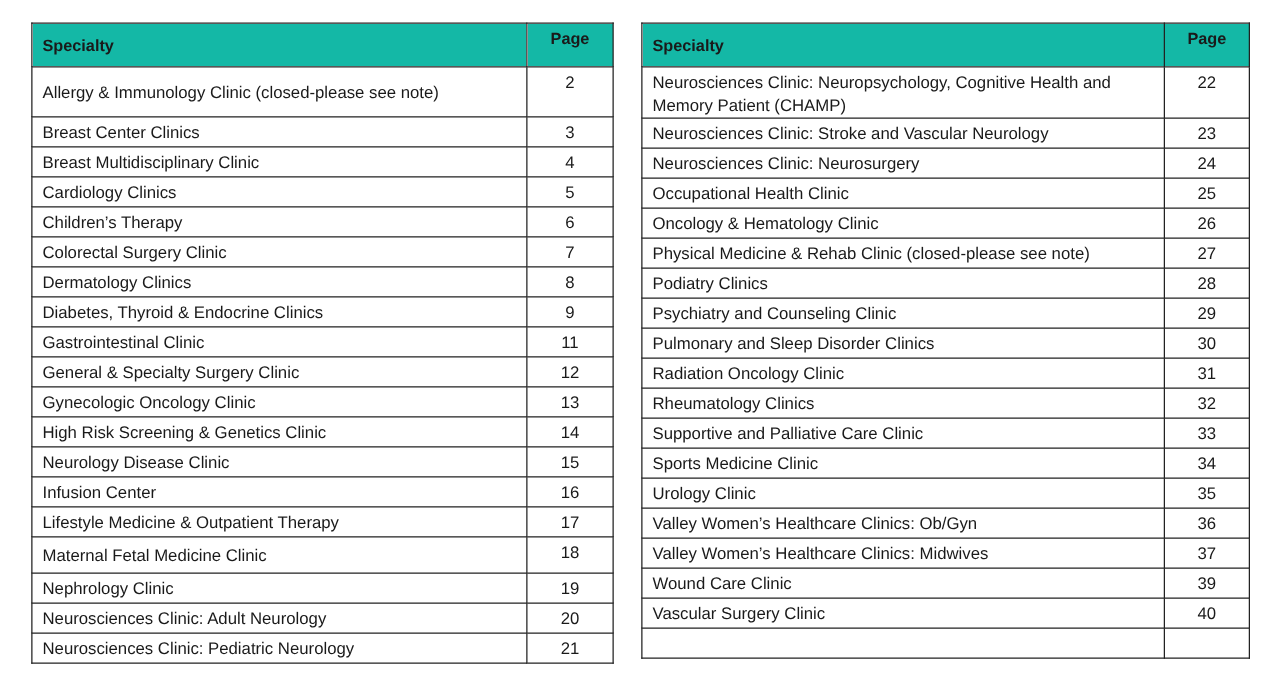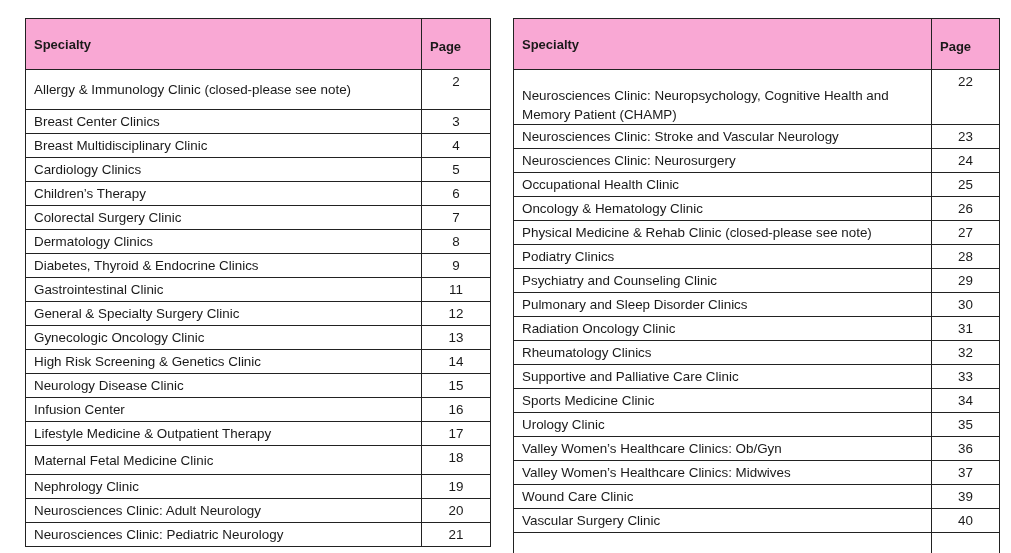--- a/index.html
+++ b/index.html
@@ -1,26 +1,26 @@
 <!DOCTYPE html>
 <html><head>
 <meta charset="utf-8">
 <style>
   html, body { margin: 0; padding: 0; background: #ffffff; }
   body { width: 1011px; height: 553px; position: relative; overflow: hidden;
          font-family: "Liberation Sans", "DejaVu Sans", sans-serif; color: #1a1a1a; }
   table.idx { position: absolute; top: 18px; border-collapse: collapse; table-layout: fixed; }
   table.idx td, table.idx th { border: 1px solid #222; padding: 0 8px; font-size: 13.4px;
          vertical-align: middle; white-space: nowrap; overflow: hidden; }
-  table.idx th { background: #f9a8d4; font-weight: bold; text-align: left; height: 30px;
+  table.idx th { background: #14b8a6; font-weight: bold; text-align: left; height: 30px;
          font-size: 13px; }
-  table.idx th.page { text-align: left; vertical-align: top; padding-top: 20px; }
+  table.idx th.page { text-align: center; vertical-align: top; padding-top: 4px; }
   table.idx td.page { text-align: center; }
   table.idx td.tall-top { vertical-align: top; padding-top: 4px; }
-  table.idx td.wrap { white-space: normal; line-height: 19px; vertical-align: top; padding-top: 16px; }
+  table.idx td.wrap { white-space: normal; line-height: 19px; vertical-align: top; padding-top: 2px; }
   #left { left: 25px; width: 465px; }
   #left col.c1 { width: 396px; }
   #left col.c2 { width: 69px; }
   #right { left: 513px; width: 486px; }
   #right col.c1 { width: 418px; }
   #right col.c2 { width: 68px; }
   tr.r { height: 24px; }
   tr.r-tall { height: 40px; }
   tr.r-mid { height: 29px; }
 </style>

